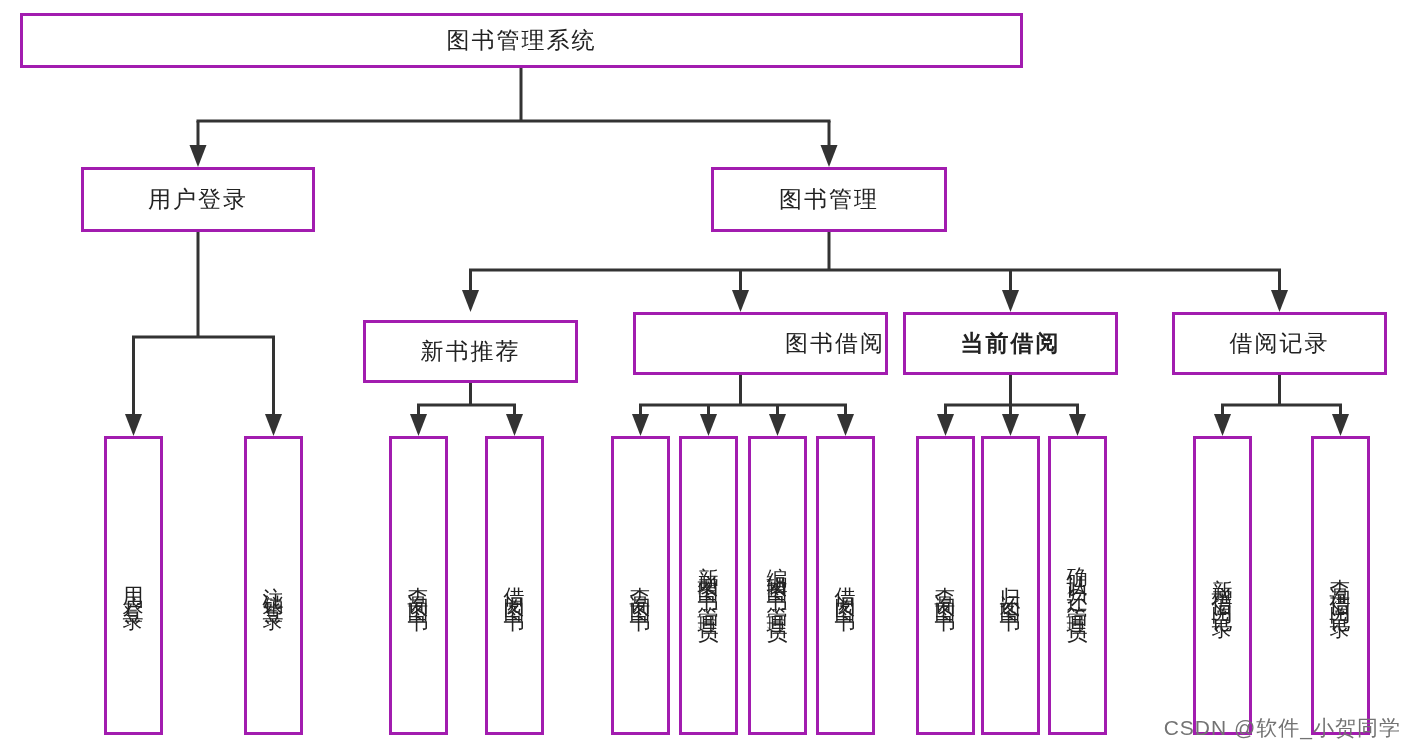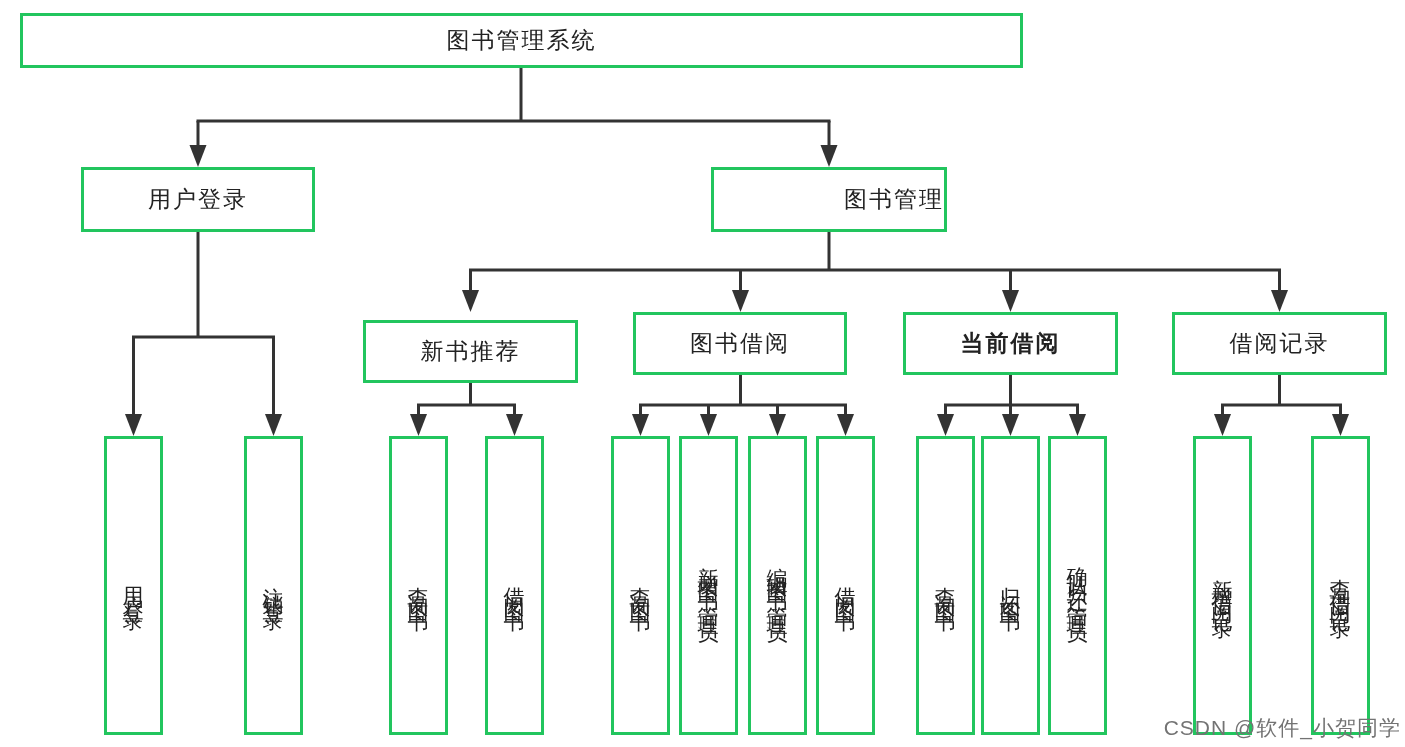--- a/index.html
+++ b/index.html
@@ -2,21 +2,21 @@
 <html><head>
 <meta charset="utf-8">
 <style>
   html,body{margin:0;padding:0;background:#fff;}
   .stage{
     position:relative;width:1405px;height:747px;background:#ffffff;
     font-family:"Liberation Sans",sans-serif;overflow:hidden;
   }
   svg.connectors{position:absolute;left:0;top:0;}
   .box{
-    position:absolute;box-sizing:border-box;border:3px solid #22c55e;
+    position:absolute;box-sizing:border-box;border:3px solid #a21caf;
     background:#ffffff;display:flex;align-items:center;justify-content:center;
     color:#222222;
   }
   .hbox{font-size:23px;letter-spacing:2px;}
   .vbox{width:59px;height:299px;top:436px;}
   .label-v{
     writing-mode:vertical-rl;text-orientation:mixed;
     font-size:21px;letter-spacing:8px;line-height:1;white-space:nowrap;
   }
   .watermark{
@@ -95,28 +95,28 @@
     </g>
   </svg>
 
   <div class="box hbox" style="left:20px;top:13px;width:1003px;height:55px;">
     <span>图书管理系统</span>
   </div>
 
   <div class="box hbox" style="left:81px;top:167px;width:234px;height:65px;">
     <span>用户登录</span>
   </div>
-  <div class="box hbox" style="left:711px;top:167px;width:236px;height:65px;justify-content:flex-end;">
+  <div class="box hbox" style="left:711px;top:167px;width:236px;height:65px;">
     <span>图书管理</span>
   </div>
 
   <div class="box hbox" style="left:363px;top:320px;width:215px;height:63px;">
     <span>新书推荐</span>
   </div>
-  <div class="box hbox" style="left:633px;top:312px;width:214px;height:63px;">
+  <div class="box hbox" style="left:633px;top:312px;width:255px;height:63px;justify-content:flex-end;">
     <span>图书借阅</span>
   </div>
   <div class="box hbox" style="left:903px;top:312px;width:215px;height:63px;font-weight:bold;">
     <span>当前借阅</span>
   </div>
   <div class="box hbox" style="left:1172px;top:312px;width:215px;height:63px;">
     <span>借阅记录</span>
   </div>
 
   <div class="box vbox" style="left:104px;">

